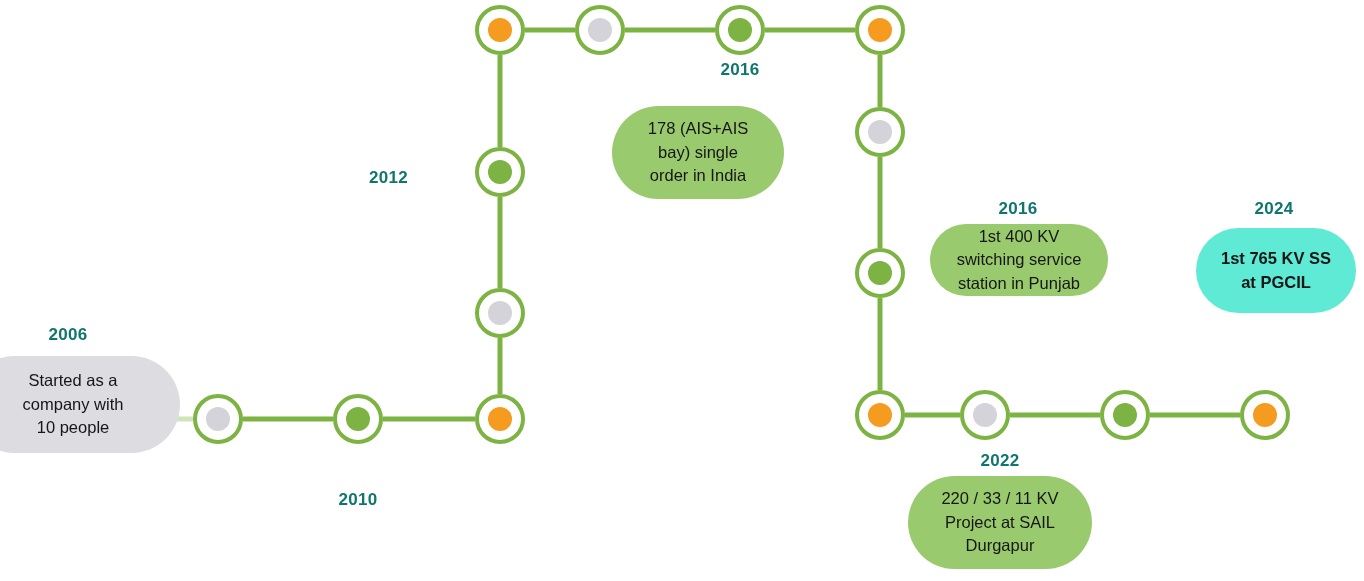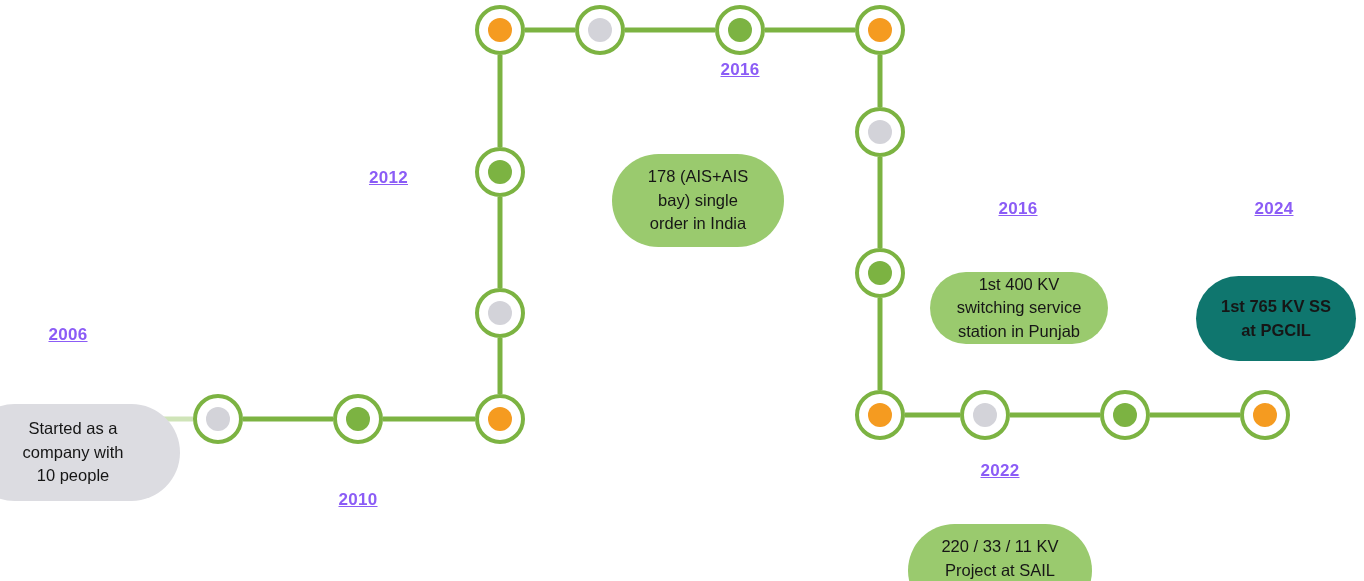--- a/index.html
+++ b/index.html
@@ -45,46 +45,44 @@
   }
   .node.green  .dot { background: #7cb342; }
   .node.orange .dot { background: #f59b20; }
   .node.grey   .dot { background: #d3d3d9; }
 
   
   .year {
     position: absolute;
     font-size: 17px;
     font-weight: bold;
-    color: #8b5cf6;
+    color: #0f766e;
     letter-spacing: 0.3px;
     white-space: nowrap;
     text-align: center;
-    text-decoration: underline;
   }
 
   
   .pill {
     position: absolute;
     box-sizing: border-box;
     border-radius: 999px;
     display: flex;
     align-items: center;
     justify-content: center;
     text-align: center;
     font-size: 16.5px;
     line-height: 1.42;
     color: #161616;
     padding: 6px 14px;
     white-space: pre-line;
-    margin-top: 48px;
   }
   .pill.green  { background: #9aca6e; }
   .pill.grey   { background: #dcdce1; }
-  .pill.orange { background: #0f766e; font-weight: bold; }
+  .pill.orange { background: #5eead4; font-weight: bold; }
 </style>
 </head>
 <body>
 
 <div id="timeline-canvas">
 
   <svg id="track-svg" viewBox="0 0 1364 581" xmlns="http://www.w3.org/2000/svg">
     <g stroke="#7cb342" stroke-width="5" fill="none" stroke-linecap="butt">
 
       <line x1="148" y1="419" x2="193" y2="419" stroke="#cfe4b8"></line>
@@ -158,21 +156,21 @@
     </div>
   <div class="node orange" style="left:1240px; top:390px;">
       <span class="dot"></span>
     </div>
 
   <div class="year" style="left:18px;  top:325px; width:100px;">2006</div>
   <div class="year" style="left:308px; top:450px; width:100px;margin-top:40px;">2010</div>
   <div class="year" style="left:308px; top:168px; width:100px;text-align:right;">2012</div>
   <div class="year" style="left:690px; top:60px;  width:100px;">2016</div>
   <div class="year" style="left:968px; top:199px; width:100px;">2016</div>
-  <div class="year" style="left:950px; top:461px; width:100px;">2022</div>
+  <div class="year" style="left:950px; top:451px; width:100px;">2022</div>
   <div class="year" style="left:1224px;top:199px; width:100px;">2024</div>
 
   <div class="pill grey" style="left:-34px;  top:356px; width:214px; height:97px;">Started as a
 company with
 10 people</div>
 
 
 
   <div class="pill green" style="left:612px;  top:106px; width:172px; height:93px;">178 (AIS+AIS
 bay) single

